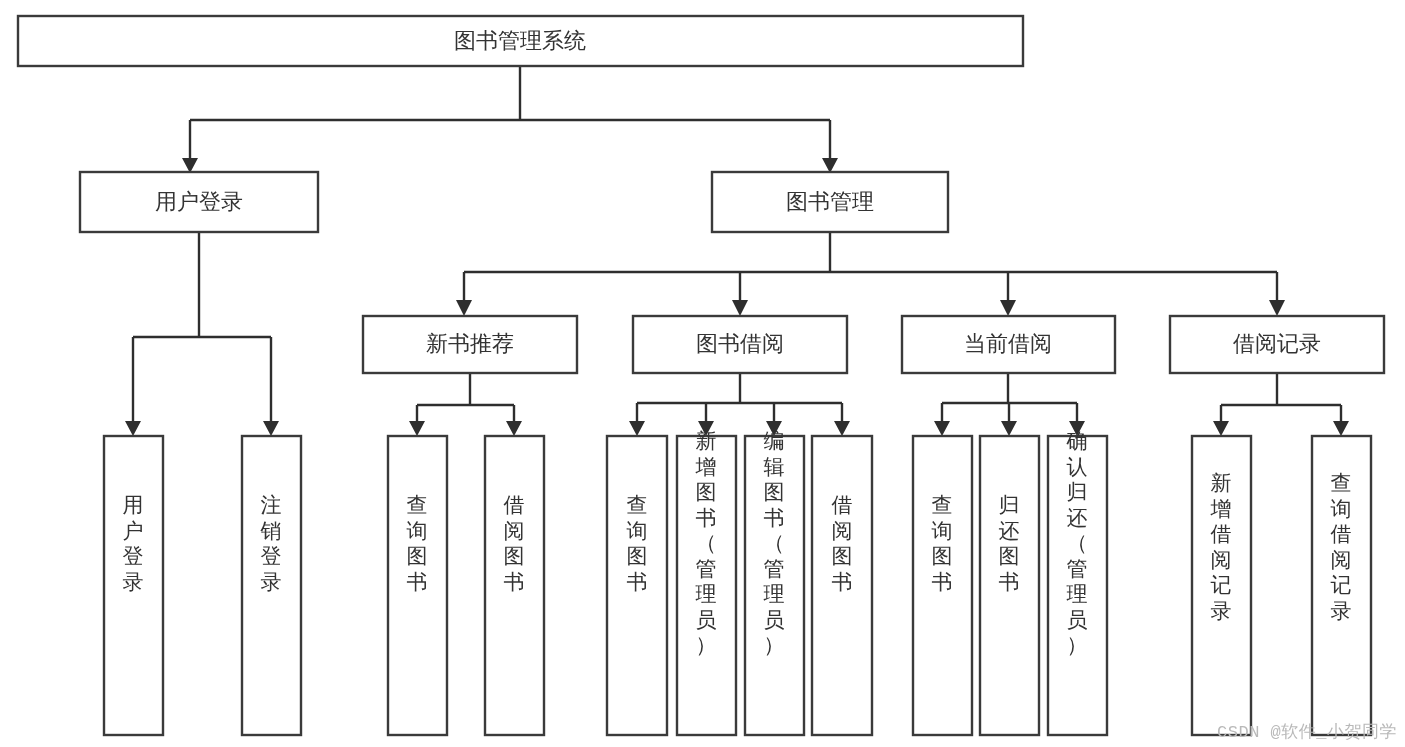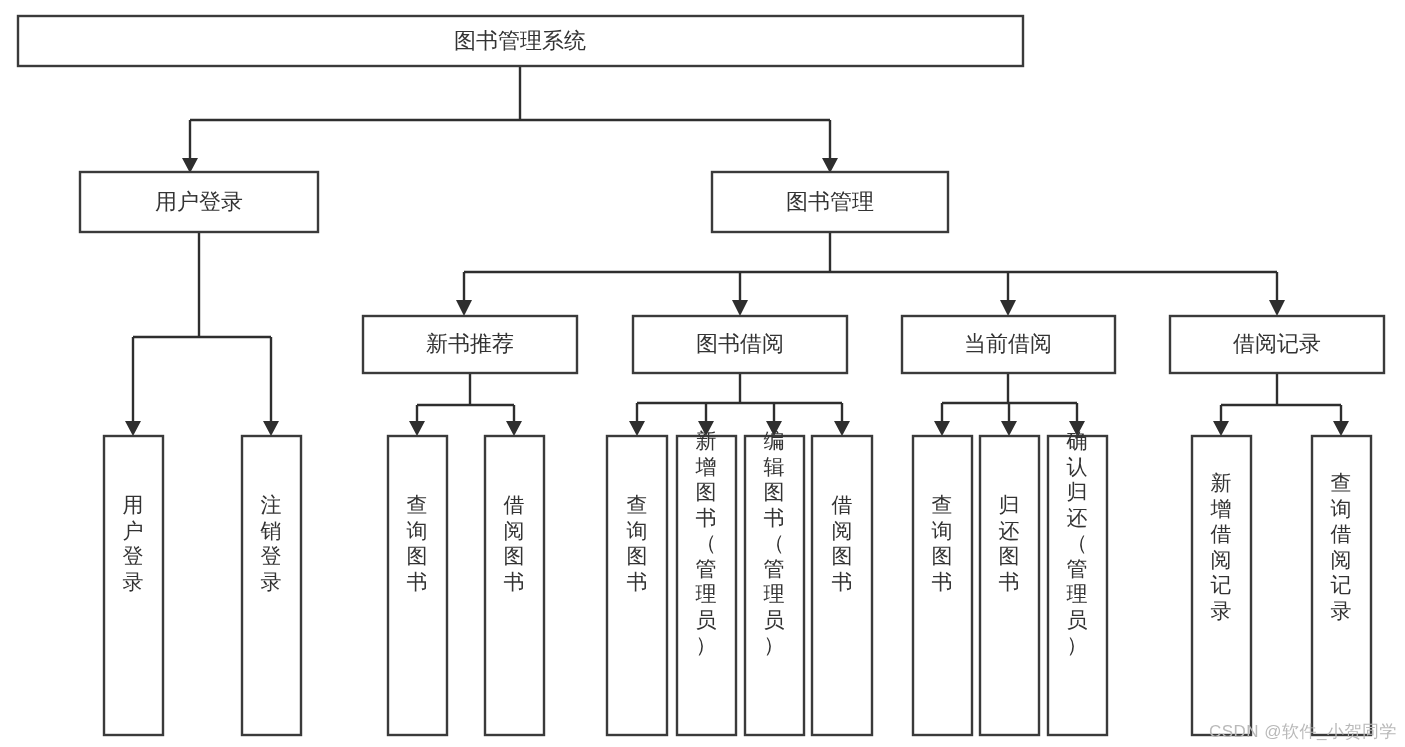--- a/index.html
+++ b/index.html
@@ -17,21 +17,21 @@
   }
   .leaf-label{
     fill:#333333;font-family:"Liberation Sans","DejaVu Sans",sans-serif;
     font-size:21px;text-anchor:middle;
   }
   .conn{stroke:#2e2e2e;stroke-width:2.4;fill:none;}
   .arrow-head{fill:#2e2e2e;stroke:none;}
   .watermark{
     position:absolute;right:8px;bottom:4px;
     font-size:17px;color:#b9b9b9;
-    font-family:Liberation Sans, sans-serif;
+    font-family:Liberation Mono, monospace;
     letter-spacing:.5px;white-space:nowrap;
   }
 </style>
 </head>
 <body>
 
 <svg id="diagram" viewBox="0 0 1405 747">
   <defs>
     <marker id="arrow" viewBox="0 0 12 14" refX="6" refY="13" markerWidth="12" markerHeight="14" orient="auto-start-reverse">
       <path d="M0,0 L12,0 L6,14 Z" class="arrow-head"></path>

